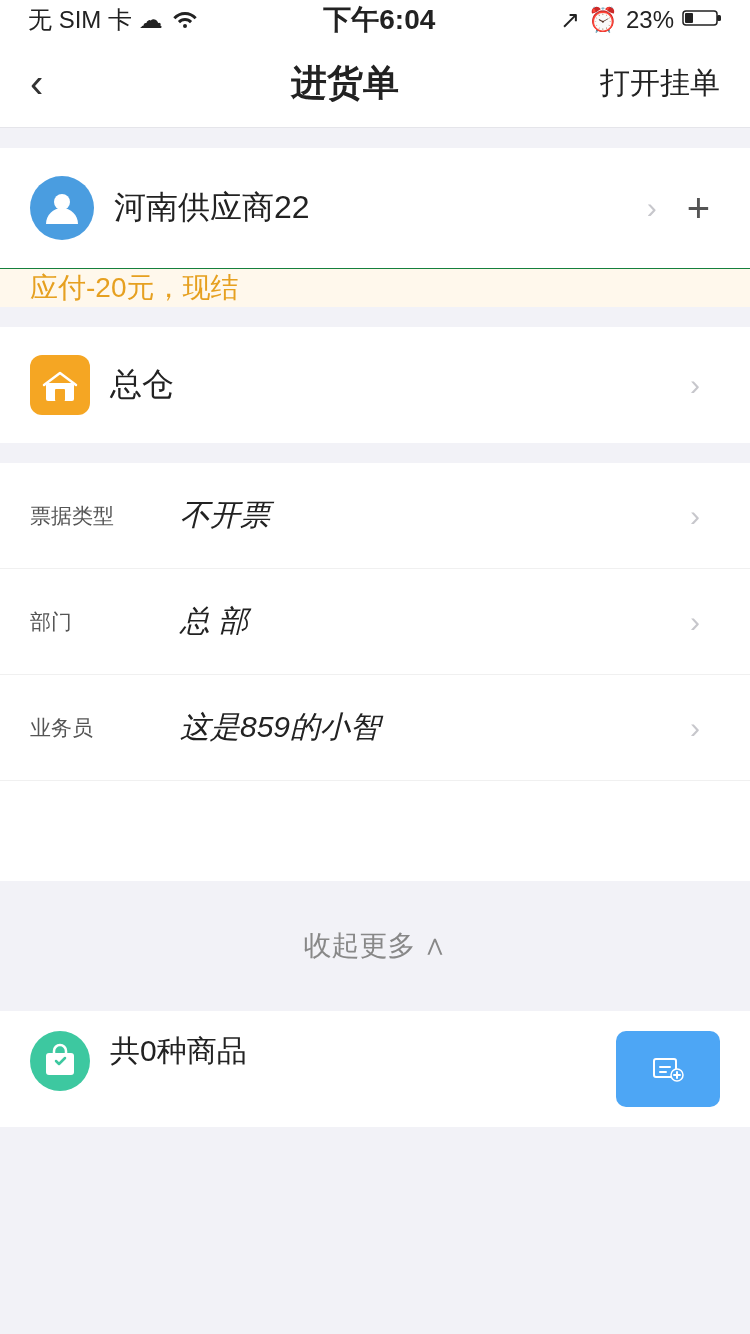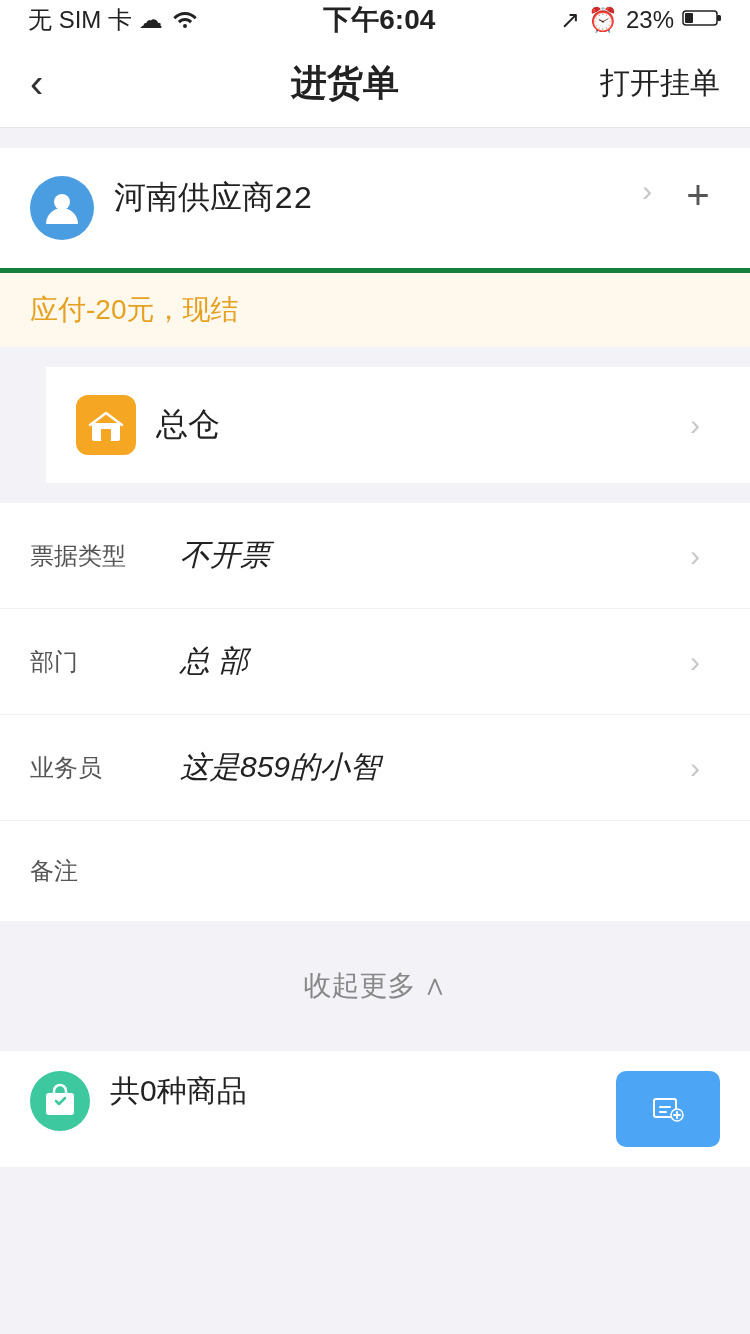--- a/index.html
+++ b/index.html
@@ -60,24 +60,23 @@
     
     .section-gap {
       height: 20px;
       background: #f2f2f7;
     }
 
     
     .supplier-section {
       background: #fff;
       display: flex;
-      align-items: flex-start;
+      align-items: center;
       padding: 28px 30px;
-      border-bottom: 5px solid #15803d;
-      font-family: Liberation Mono, monospace;
+      border-bottom: 1px solid #15803d;
     }
     .supplier-avatar {
       width: 64px;
       height: 64px;
       border-radius: 50%;
       background: #4a9de0;
       display: flex;
       align-items: center;
       justify-content: center;
       margin-right: 20px;
@@ -97,33 +96,32 @@
     .add-btn {
       font-size: 40px;
       color: #555;
       cursor: pointer;
       padding: 0 10px;
     }
 
     
     .notice-banner {
       background: #fff8ec;
-      padding: 18px 30px;
+      padding: 0 30px;
       font-size: 28px;
       color: #e6a020;
     }
 
     
     .warehouse-section {
       background: #fff;
       display: flex;
       align-items: center;
       padding: 28px 30px;
       margin-top: 20px;
-      margin-left: 46px;
     }
     .warehouse-icon {
       width: 60px;
       height: 60px;
       border-radius: 12px;
       background: #f5a623;
       display: flex;
       align-items: center;
       justify-content: center;
       margin-right: 20px;
@@ -143,21 +141,21 @@
     }
     .form-row {
       display: flex;
       align-items: center;
       padding: 32px 30px;
       border-bottom: 1px solid #f0f0f0;
       min-height: 100px;
     }
     .form-row:last-child { border-bottom: none; }
     .form-label {
-      font-size: 24px;
+      font-size: 21px;
       color: #555;
       width: 130px;
       flex-shrink: 0;
     }
     .form-value {
       flex: 1;
       font-size: 30px;
       color: #222;
       padding-left: 20px;
       font-style: italic;
@@ -290,21 +288,20 @@
     <span class="chevron">›</span>
   </div>
 
   <div class="form-row">
     <span class="form-label">业务员</span>
     <span class="form-value">这是859的小智</span>
     <span class="chevron">›</span>
   </div>
 
   <div class="form-row">
-    <span class="form-label">备注</span>
   </div>
 </div>
 
 <div class="collapse-row">
   <span>收起更多 ∧</span>
 </div>
 
 <div class="bottom-bar">
   <div class="product-icon">
     <svg width="36" height="36" viewBox="0 0 36 36" fill="none">

